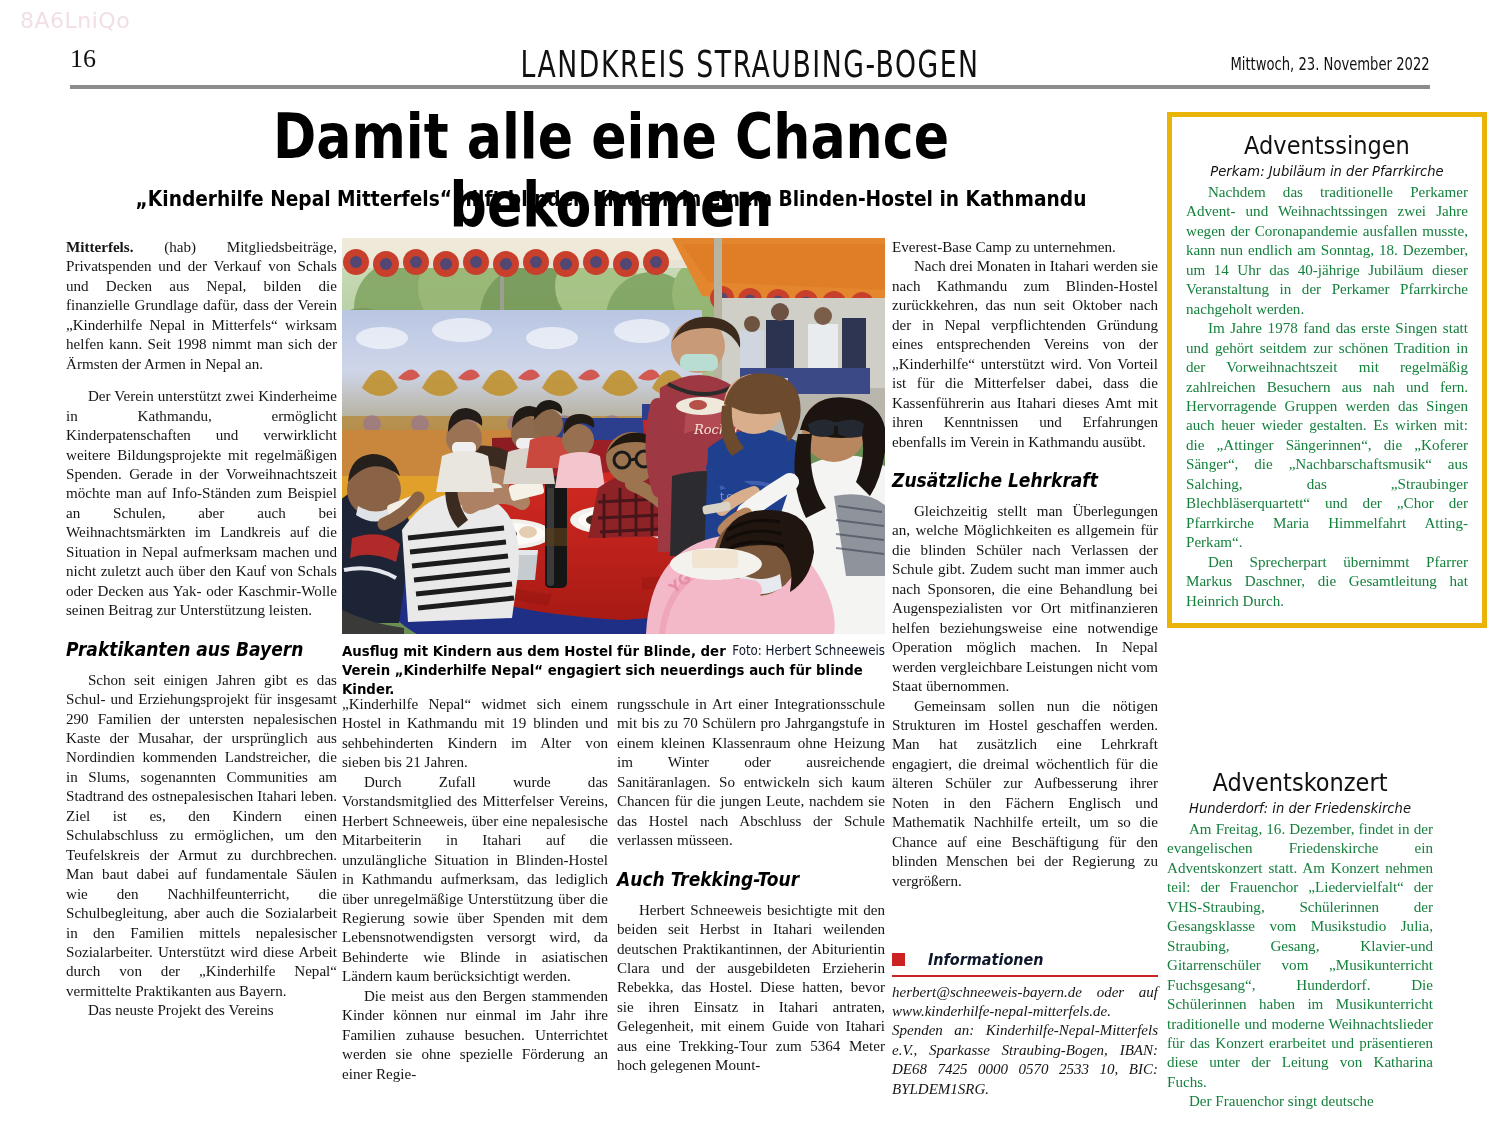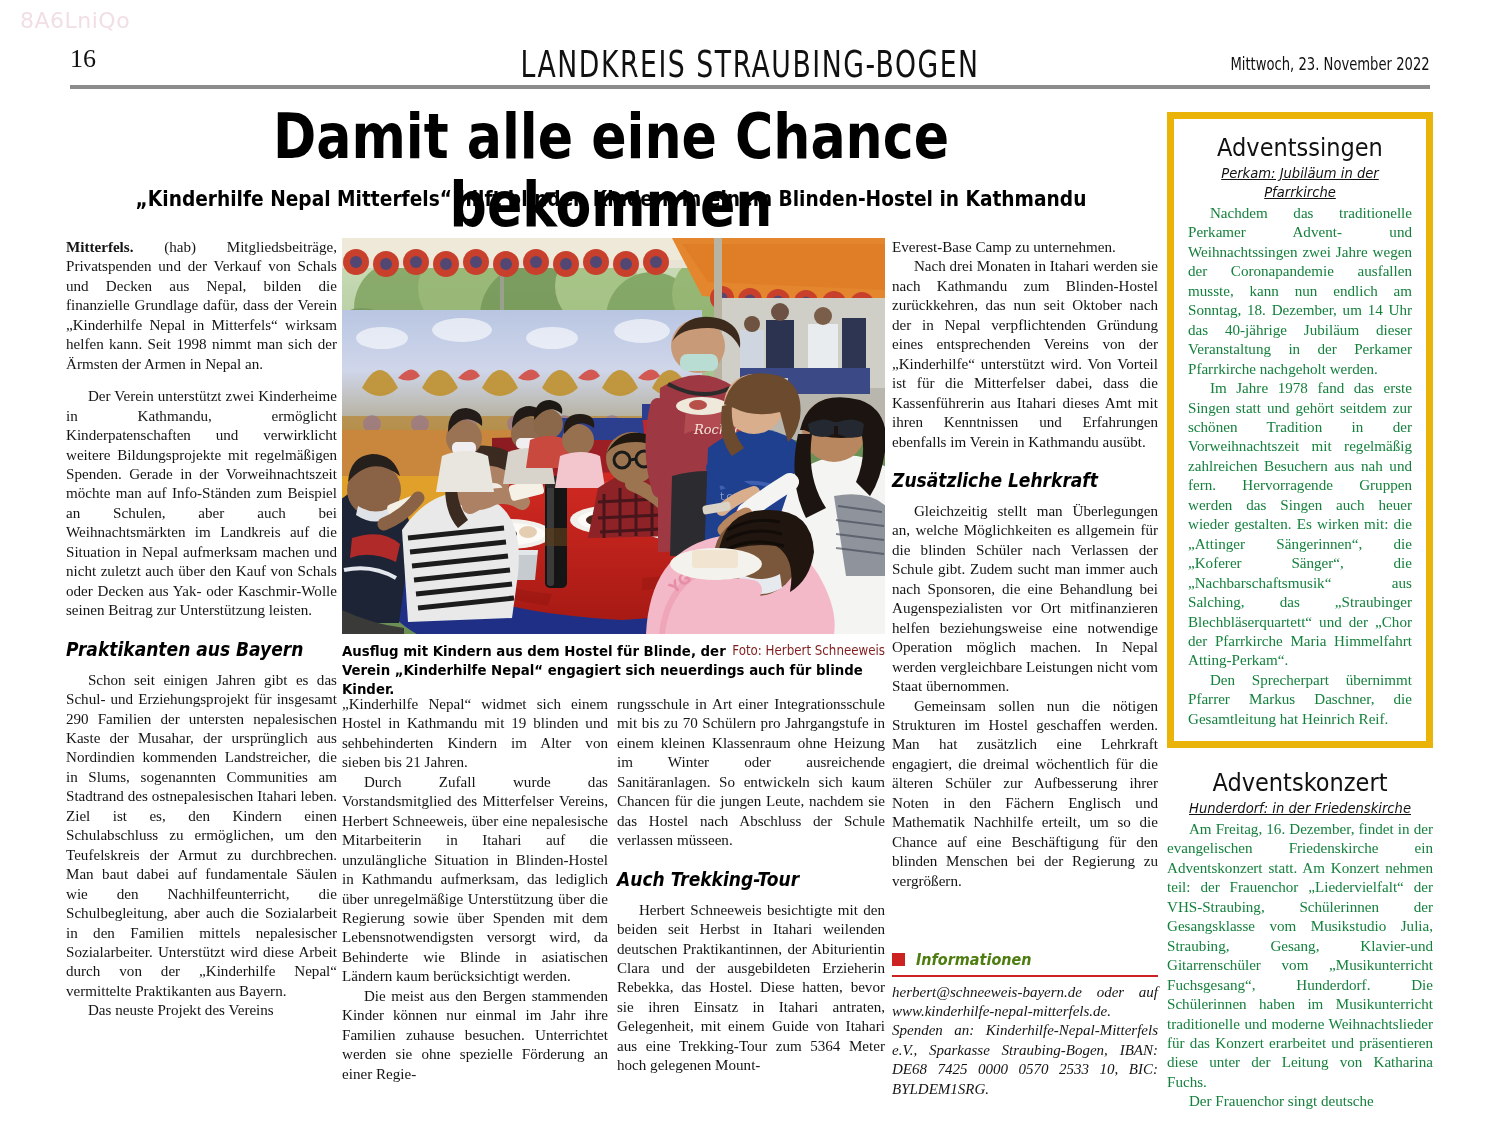--- a/index.html
+++ b/index.html
@@ -175,40 +175,40 @@
     font-family: "DejaVu Sans Condensed", "Liberation Sans Narrow", "Liberation Sans", sans-serif;
     font-weight: bold;
     font-size: 14.8px;
     line-height: 19px;
     color: #000;
   }
   .caption .credit {
     font-weight: normal;
     font-size: 13.2px;
     float: right;
-    color: #7f1d1d;
+    color: #0f172a;
   }
 
   
   .infobox {
     position: absolute;
     left: 892px;
     top: 950px;
     width: 266px;
   }
   .infobox-head {
     font-family: "DejaVu Sans Condensed", "Liberation Sans Narrow", "Liberation Sans", sans-serif;
     font-weight: bold;
     font-style: italic;
     font-size: 16px;
     line-height: 19px;
-    color: #4d7c0f;
+    color: #0f172a;
     display: flex;
     align-items: center;
-    gap: 11px;
+    gap: 23px;
   }
   .red-square {
     display: inline-block;
     width: 13px;
     height: 13px;
     background: #cc2222;
     flex: 0 0 auto;
   }
   .infobox-rule {
     height: 1.5px;
@@ -225,42 +225,41 @@
   }
 
   
   .sidebar {
     position: absolute;
     left: 1167px;
     top: 112px;
     width: 266px;
   }
   .sb-box {
-    border: 7px solid #eab308;
+    border: 5px solid #eab308;
     padding: 14px 14px 12px 14px;
     box-sizing: border-box;
-    width: 266px;
+    width: 320px;
   }
   .sb-title {
     font-family: "DejaVu Sans Condensed", "Liberation Sans Narrow", "Liberation Sans", sans-serif;
     font-size: 25px;
     line-height: 30px;
     text-align: center;
     color: #111;
     font-weight: 400;
   }
   .sb-sub {
     font-family: "DejaVu Sans Condensed", "Liberation Sans Narrow", "Liberation Sans", sans-serif;
     font-style: italic;
     font-size: 14.6px;
     line-height: 19px;
     text-align: center;
     margin-bottom: 3px;
     color: #111;
-    text-decoration: underline;
   }
   .sb-body {
     font-family: "Liberation Serif", serif;
     font-size: 15.1px;
     line-height: 19.45px;
     text-align: justify;
     color: #15803d;
   }
   .sb-body p { margin: 0; text-indent: 1.45em; }
 
@@ -656,21 +655,21 @@
     <div class="infobox-body">herbert@schneeweis-bayern.de oder auf www.kinderhilfe-nepal-mitterfels.de. Spenden an: Kinderhilfe-Nepal-Mitterfels e.V., Sparkasse Straubing-Bogen, IBAN: DE68 7425 0000 0570 2533 10, BIC: BYLDEM1SRG.</div>
   </div>
 
   <div class="sidebar">
     <div class="sb-box">
       <div class="sb-title">Adventssingen</div>
       <div class="sb-sub">Perkam: Jubiläum in der Pfarrkirche</div>
       <div class="sb-body">
         <p>Nachdem das traditionelle Perkamer Advent- und Weihnachtssingen zwei Jahre wegen der Coronapandemie ausfallen musste, kann nun endlich am Sonntag, 18. Dezember, um 14 Uhr das 40-jährige Jubiläum dieser Veranstaltung in der Perkamer Pfarrkirche nachgeholt werden.</p>
         <p>Im Jahre 1978 fand das erste Singen statt und gehört seitdem zur schönen Tradition in der Vorweihnachtszeit mit regelmäßig zahlreichen Besuchern aus nah und fern. Hervorragende Gruppen werden das Singen auch heuer wieder gestalten. Es wirken mit: die „Attinger Sängerinnen“, die „Koferer Sänger“, die „Nachbarschaftsmusik“ aus Salching, das „Straubinger Blechbläserquartett“ und der „Chor der Pfarrkirche Maria Himmelfahrt Atting-Perkam“.</p>
-        <p>Den Sprecherpart übernimmt Pfarrer Markus Daschner, die Gesamtleitung hat Heinrich Reif.</p>
+        <p>Den Sprecherpart übernimmt Pfarrer Markus Daschner, die Gesamtleitung hat Heinrich Durch.</p>
       </div>
     </div>
   </div>
 
   <div class="sidebar2">
     <div class="sb-title">Adventskonzert</div>
     <div class="sb-sub">Hunderdorf: in der Friedenskirche</div>
     <div class="sb-body">
       <p>Am Freitag, 16. Dezember, findet in der evangelischen Friedenskirche ein Adventskonzert statt. Am Konzert nehmen teil: der Frauenchor „Liedervielfalt“ der VHS-Straubing, Schülerinnen der Gesangsklasse vom Musikstudio Julia, Straubing, Gesang, Klavier-und Gitarrenschüler vom „Musikunterricht Fuchsgesang“, Hunderdorf. Die Schülerinnen haben im Musikunterricht traditionelle und moderne Weihnachtslieder für das Konzert erarbeitet und präsentieren diese unter der Leitung von Katharina Fuchs.</p>
       <p>Der Frauenchor singt deutsche</p>

